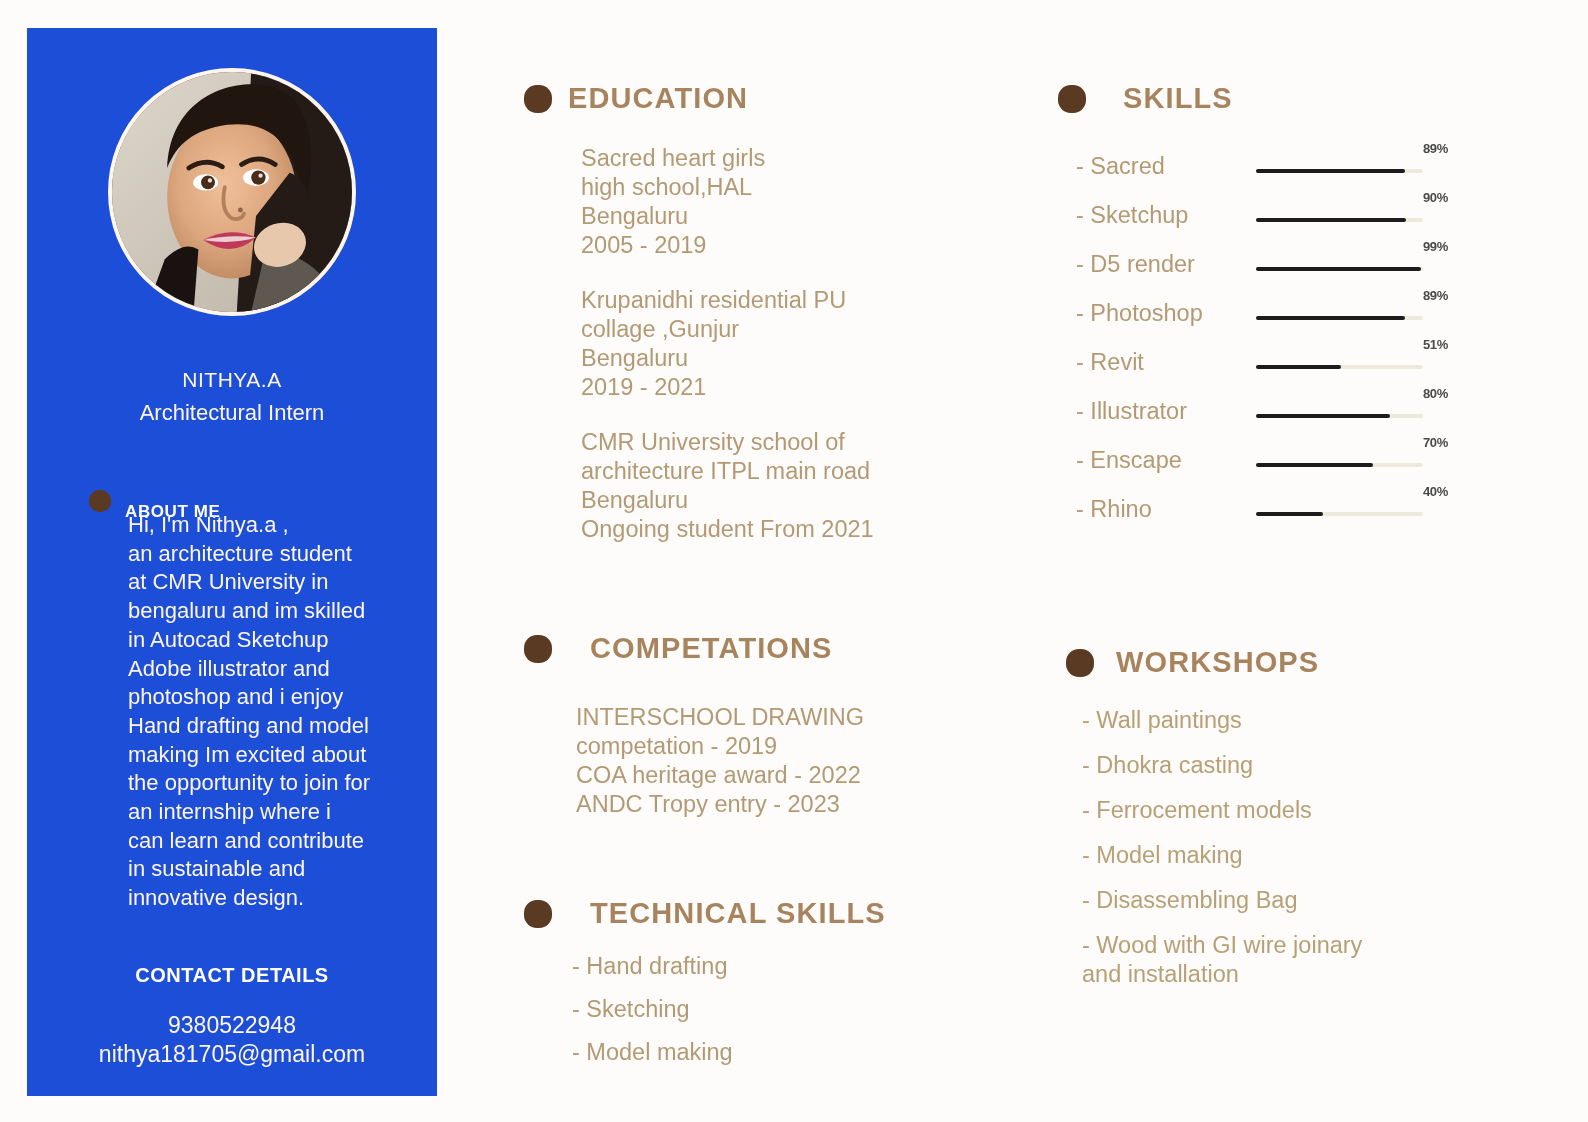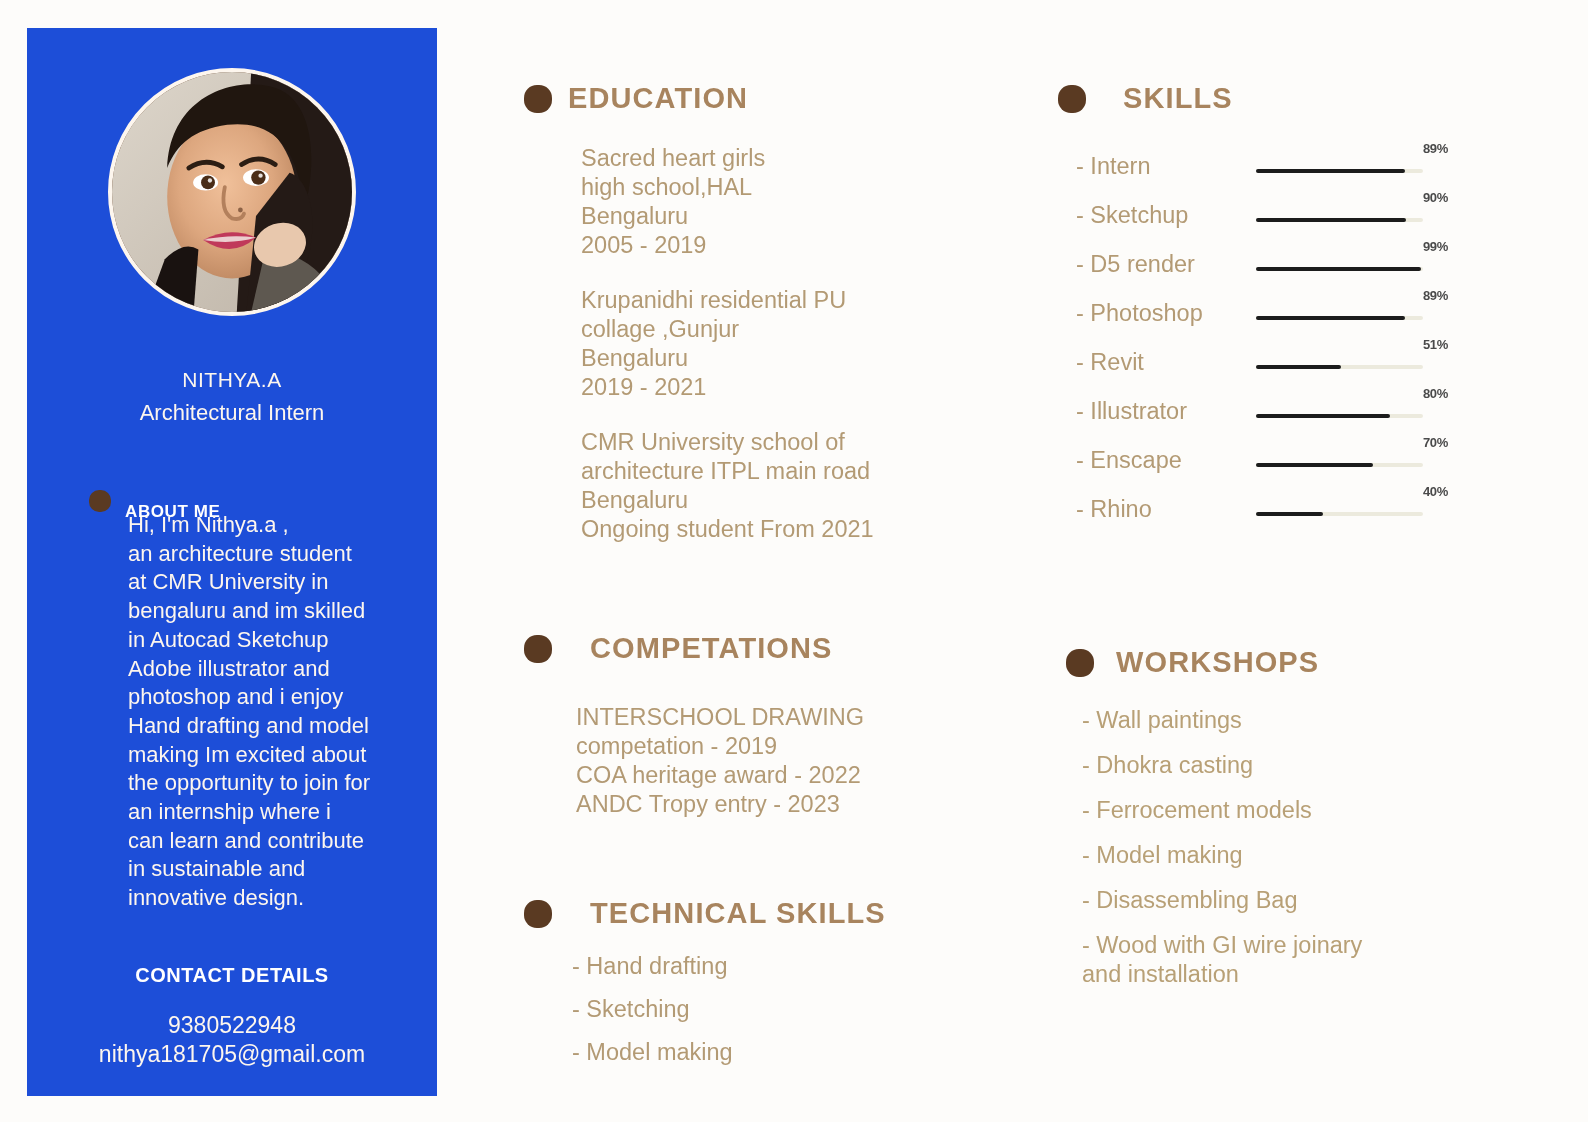--- a/index.html
+++ b/index.html
@@ -310,21 +310,21 @@
 </div>
 
 <div class="sec" style="left:1058px; top:82px;">
   <div class="sec-head" style="gap:37px;">
     <span class="dot"></span>
     <span class="sec-title">SKILLS</span>
   </div>
 
   <div style="margin-left:18px; margin-top:26px; width:372px;">
     <div class="skill-row">
-      <div class="skill-label">- Intern</div>
+      <div class="skill-label">- Sacred</div>
       <div class="skill-pct">89%</div>
       <div class="skill-track">
         <div class="skill-fill" style="width: 89%;"></div>
       </div>
     </div>
     <div class="skill-row">
       <div class="skill-label">- Sketchup</div>
       <div class="skill-pct">90%</div>
       <div class="skill-track">
         <div class="skill-fill" style="width: 90%;"></div>

